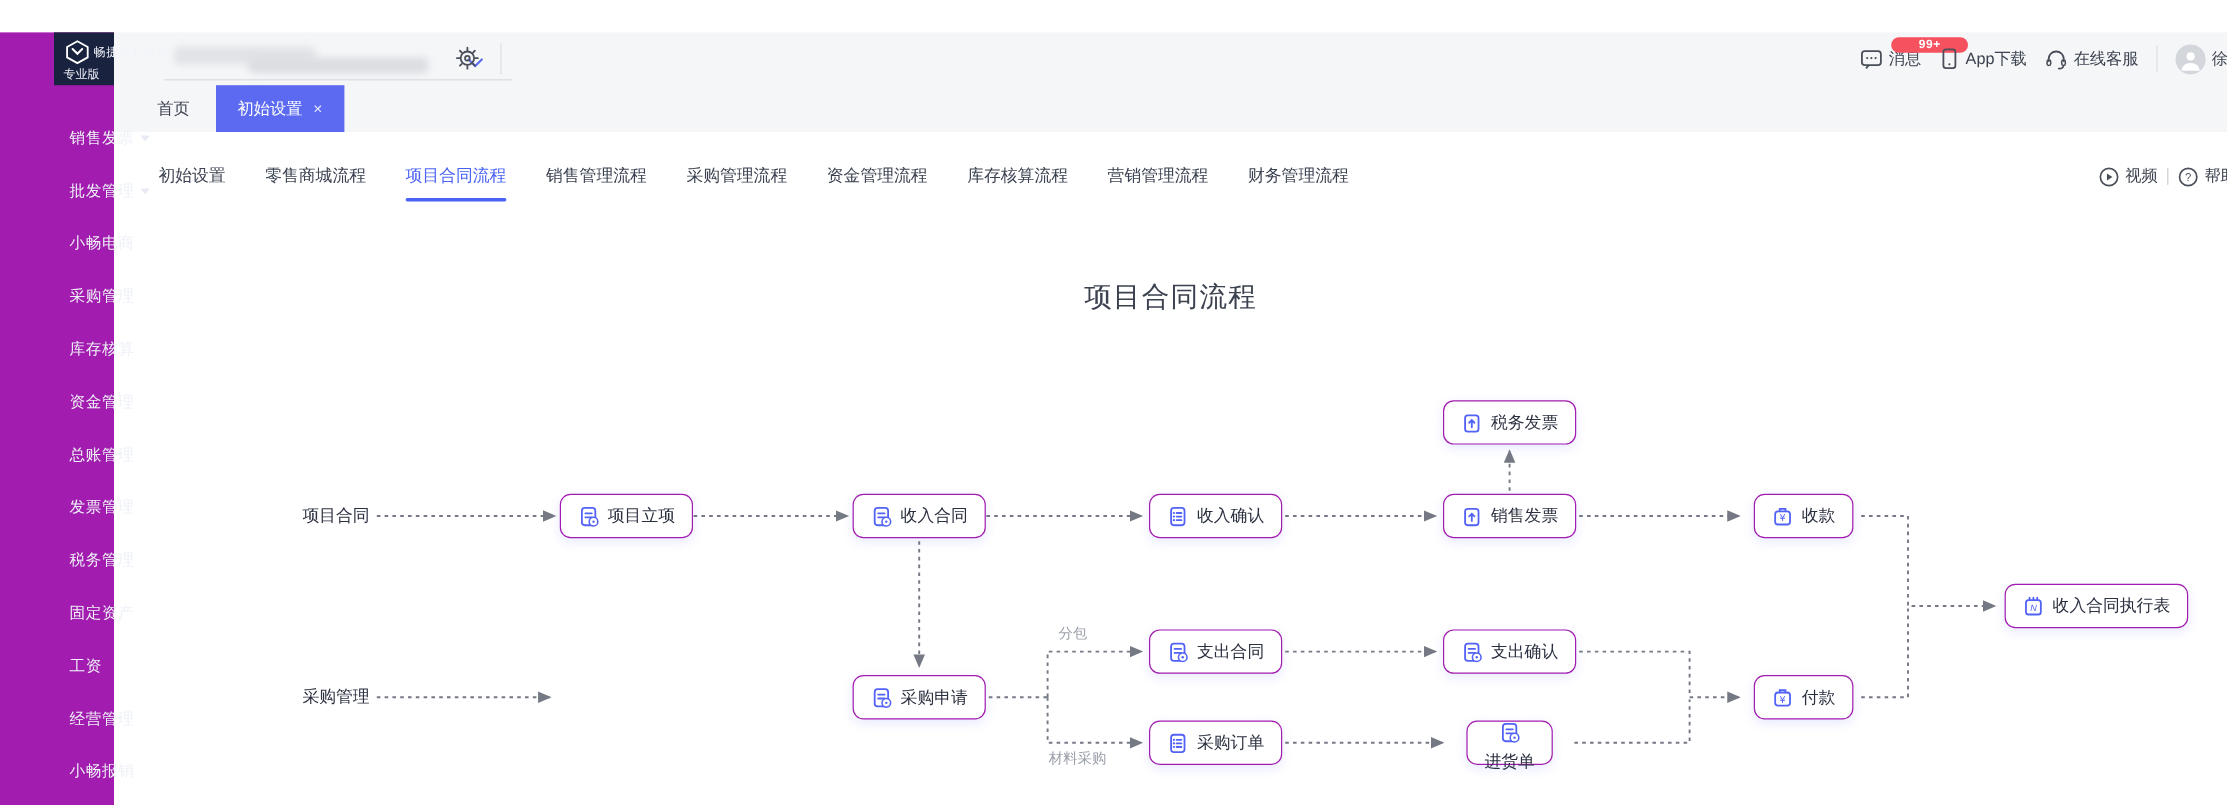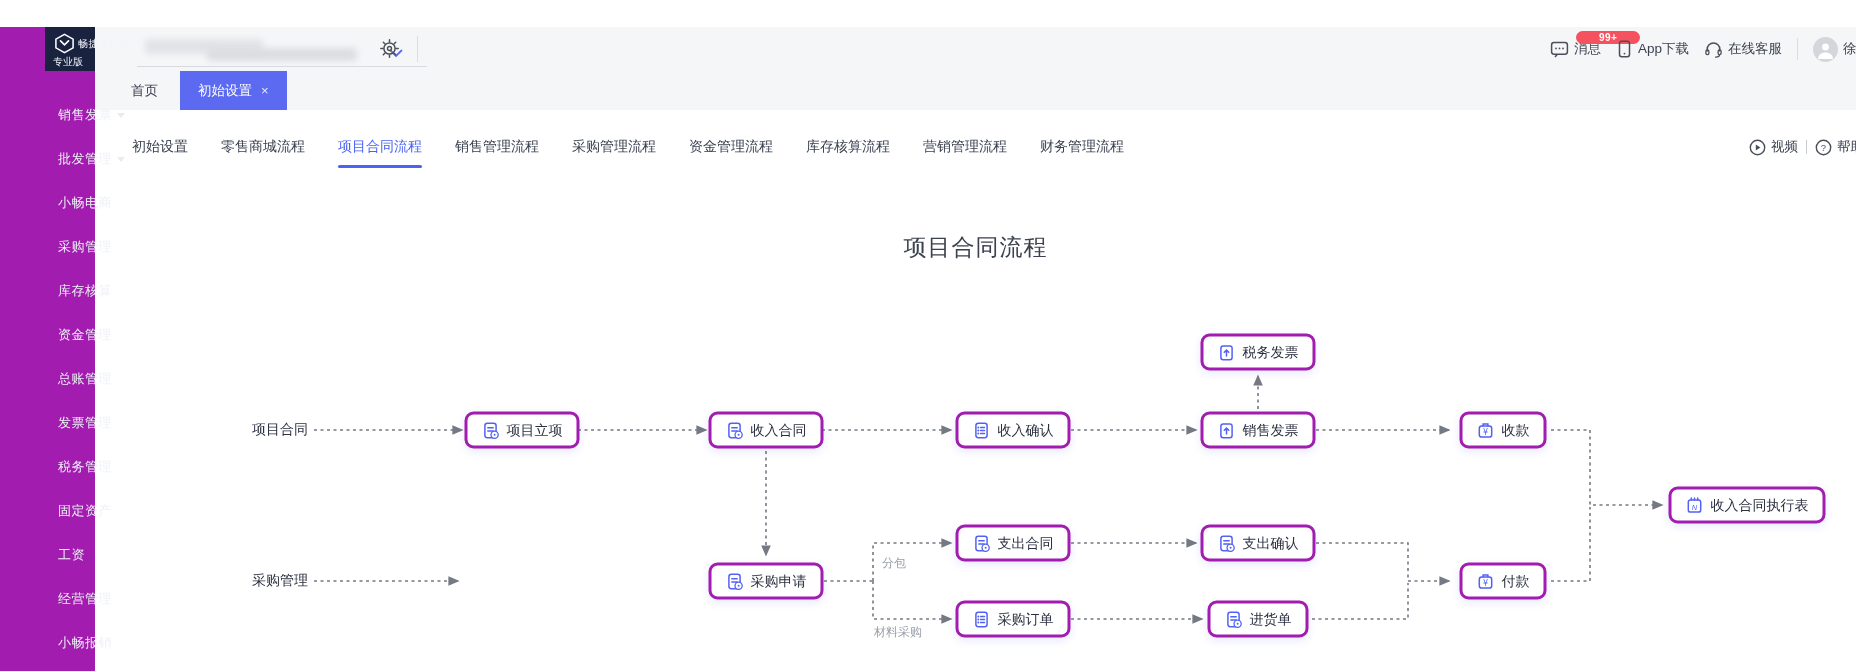--- a/index.html
+++ b/index.html
@@ -56,28 +56,28 @@
   .subnav-right { margin-left:auto; margin-right:-8px; display:flex; align-items:center; gap:8px; font-size:13.5px; color:#3d4350; }
   .subnav-right .vdiv { height:14px; background:#c9ccd2; }
   .iconlink { display:flex; align-items:center; gap:5px; cursor:pointer; }
   .flow-title { position:absolute; left:0; top:122px; width:100%; text-align:center; font-size:23px;
     color:#3b414e; font-weight:500; letter-spacing:1px; }
 
   
   #flow-layer { position:absolute; left:0; top:0; width:1856px; height:671px; pointer-events:none; z-index:8; }
   #edge-svg { position:absolute; left:0; top:0; }
   .flow-node { position:absolute; transform:translate(-50%,-50%); display:flex; align-items:center; gap:7px;
-    height:37px; padding:0 14px; background:#fff; border:3px solid #a21caf; border-radius:9px;
+    height:37px; padding:0 14px; background:#fff; border:1px solid #a21caf; border-radius:9px;
     box-shadow:0 3px 9px rgba(84,98,245,0.14); font-size:14px; color:#2b3040; white-space:nowrap;
     pointer-events:auto; cursor:pointer; }
   .flow-node .nicon { display:flex; color:#5262f5; flex:none; }
   .flow-label { position:absolute; font-size:14px; color:#2b3040; white-space:nowrap; pointer-events:auto; }
   .flow-label.anchor-right { transform:translate(-100%,-50%); }
   .branch-label { position:absolute; font-size:12px; color:#999ea8; white-space:nowrap; pointer-events:auto; }
-  .branch-label.anchor-above { transform:translate(-50%,-100%);margin-top:35px; }
+  .branch-label.anchor-above { transform:translate(-50%,-100%); }
   .branch-label.anchor-below { transform:translate(-50%,0); }
 </style>
 </head>
 <body>
 
 <div class="stage">
 
   <div class="topstrip"></div>
 
   <div class="sidebar">
@@ -360,21 +360,21 @@
       <div class="flow-node" style="left: 1013px; top: 619px;">
         <span class="nicon">
           <svg width="18" height="18" viewBox="0 0 18 18">
             <rect x="3.4" y="1.8" width="11.2" height="14.4" rx="2.4" fill="none" stroke="currentColor" stroke-width="1.5" stroke-linecap="round"></rect>
             <path d="M8 6h4 M8 9h4 M8 12h4" fill="none" stroke="currentColor" stroke-width="1.5" stroke-linecap="round"></path>
             <path d="M5.7 6h.1 M5.7 9h.1 M5.7 12h.1" stroke="currentColor" stroke-width="1.8" stroke-linecap="round"></path>
           </svg>
         </span>
         <span>采购订单</span>
       </div>
-      <div class="flow-node" style="left: 1258px; top: 619px;">
+      <div class="flow-node" style="left: 1258px; top: 619px; flex-direction: column;">
         <span class="nicon">
           <svg width="18" height="18" viewBox="0 0 18 18">
             <rect x="3.4" y="1.8" width="11.2" height="14.4" rx="2.4" fill="none" stroke="currentColor" stroke-width="1.5" stroke-linecap="round"></rect>
             <path d="M6.3 6.3h5.4 M6.3 9.6h5.4" fill="none" stroke="currentColor" stroke-width="1.5" stroke-linecap="round"></path>
             <circle cx="13.1" cy="13.2" r="3.6" fill="#fff" stroke="currentColor" stroke-width="1.3"></circle>
             <circle cx="13.1" cy="13.2" r="1" fill="currentColor"></circle>
           </svg>
         </span>
         <span>进货单</span>
       </div>

